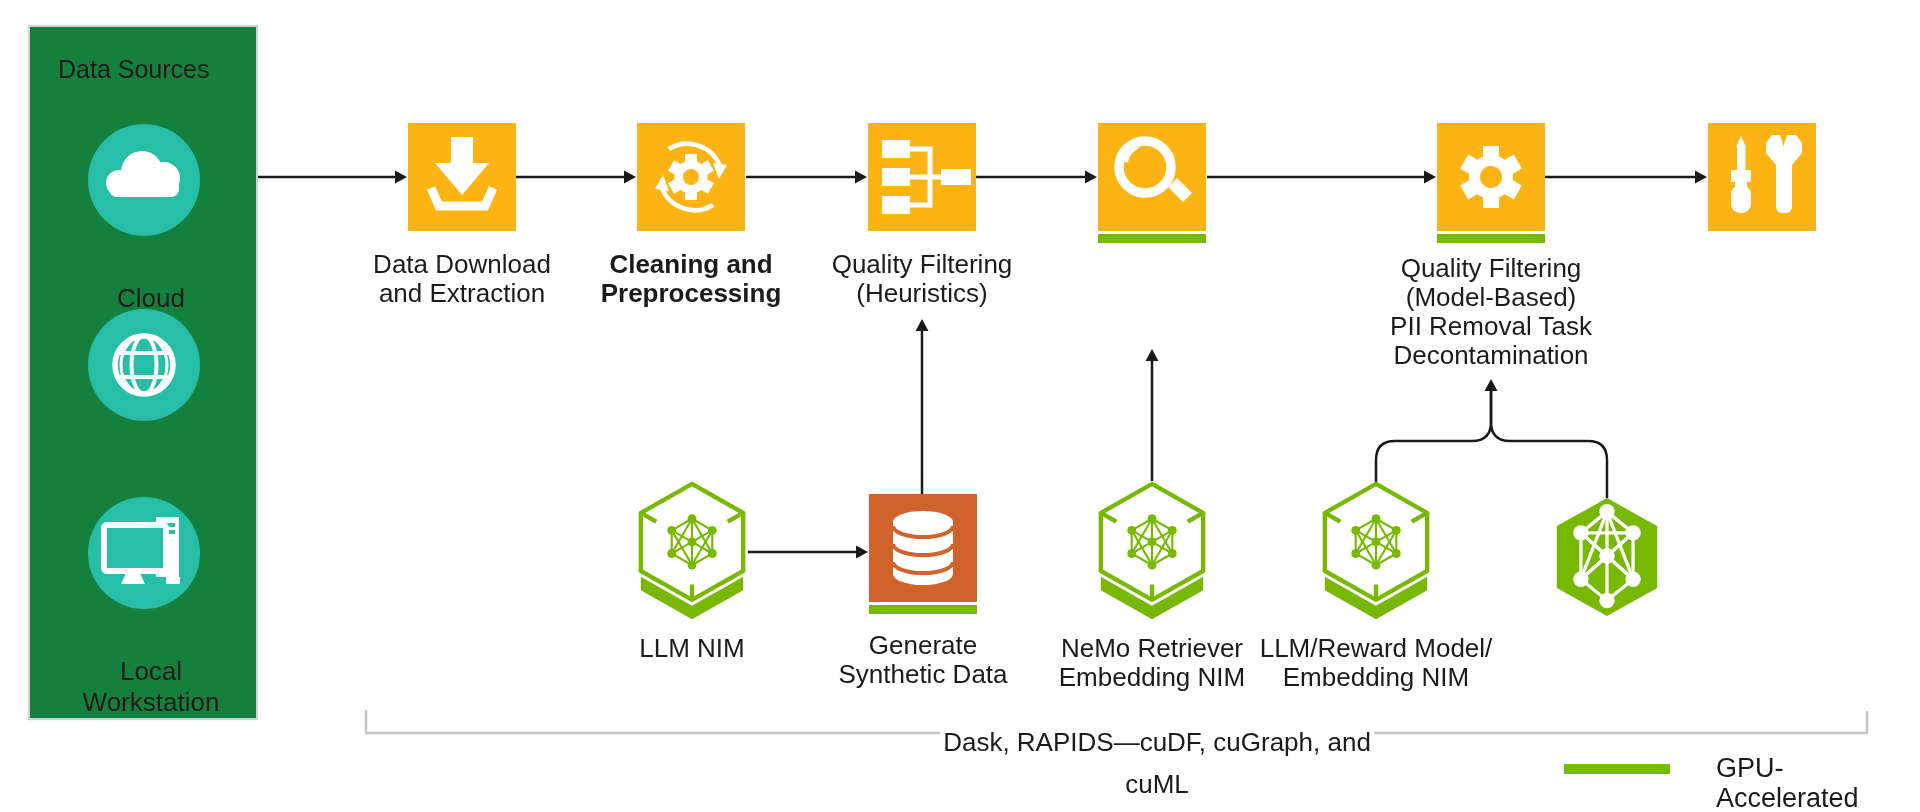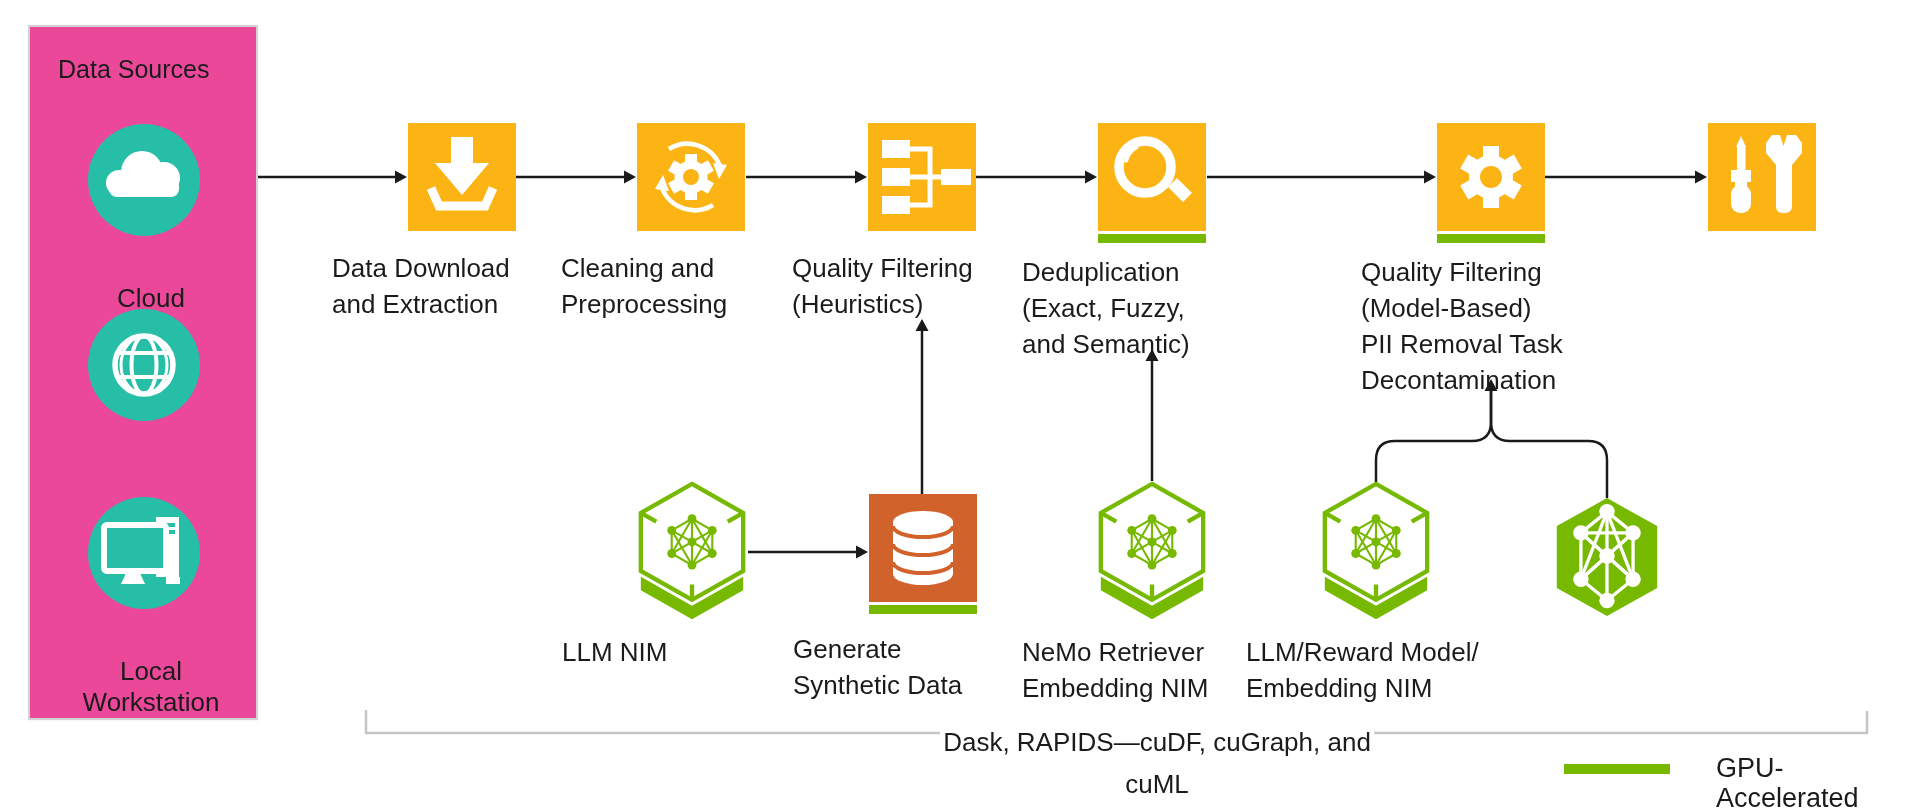--- a/index.html
+++ b/index.html
@@ -5,30 +5,30 @@
   html,body{margin:0;padding:0;background:#ffffff;}
   .canvas{
     position:relative;width:1920px;height:812px;background:#fff;overflow:hidden;
     font-family:"Liberation Sans", sans-serif;color:#1b1b1b;
   }
   .abs{position:absolute;}
   svg{display:block;}
   
   .panel{
     position:absolute;left:28px;top:25px;width:230px;height:695px;
-    background:#ec4899;border:2px solid #d2d2d2;box-sizing:border-box;
+    background:#15803d;border:2px solid #d2d2d2;box-sizing:border-box;
     box-shadow:0 1px 2px rgba(0,0,0,0.06);
   }
   .panel-title{position:absolute;left:28px;top:28px;font-size:25px;}
   .src-icon{position:absolute;left:58px;width:112px;height:112px;}
   .src-label{position:absolute;left:8px;width:226px;text-align:center;font-size:26px;line-height:31px;white-space:pre-line;}
   
   .stagebox{position:absolute;width:108px;height:108px;background:#FBB414;}
   .gpubar{position:absolute;width:108px;height:9px;background:#76B900;}
-  .nodelabel{position:absolute;width:260px;text-align:left;font-size:26px;line-height:36px;white-space:pre-line;}
+  .nodelabel{position:absolute;width:260px;text-align:center;font-size:26px;line-height:29px;white-space:pre-line;}
   
   .resbox{position:absolute;width:108px;height:108px;background:#D2622B;}
   
   .bracket-label{position:absolute;width:440px;text-align:center;font-size:26px;line-height:42px;}
   .legend-bar{position:absolute;width:106px;height:10px;background:#76B900;}
   .legend-label{position:absolute;font-size:27px;line-height:30px;}
 </style>
 </head>
 <body>
 
@@ -129,21 +129,21 @@
       <circle r="16.5" fill="#fff"></circle>
       <circle r="8" fill="#FBB414"></circle>
       <g stroke="#fff" stroke-width="4.5" fill="none">
         <path d="M-22,-28 A35,35 0 0 1 29,-11"></path>
         <path d="M22,28 A35,35 0 0 1 -29,11"></path>
       </g>
       <polygon points="22,-14 36,-12 28,2" fill="#fff"></polygon>
       <polygon points="-22,14 -36,12 -28,-2" fill="#fff"></polygon>
     </svg>
   </div>
-  <div class="nodelabel" style="left:561px;top:250px;">Cleaning and
+  <div class="nodelabel" style="left:561px;top:250px;font-weight:bold;">Cleaning and
 Preprocessing</div>
 
   <div class="stagebox" style="left:868px;top:123px;">
     <svg width="108" height="108" viewBox="-54 -54 108 108">
       <g stroke="#fff" stroke-width="5" fill="none">
         <path d="M-12,-28 H8 V28 H-12"></path>
         <path d="M-12,0 H20"></path>
       </g>
       <g fill="#fff">
         <rect x="-40" y="-37" width="28" height="18"></rect>
@@ -157,23 +157,20 @@
 (Heuristics)</div>
 
   <div class="stagebox" style="left:1098px;top:123px;">
     <svg width="108" height="108" viewBox="-54 -54 108 108">
       <circle cx="-7" cy="-10" r="26" stroke="#fff" stroke-width="9.5" fill="none"></circle>
       <path d="M-26,-17 A20,20 0 0 1 -16,-30" stroke="#fff" stroke-width="5" fill="none" stroke-linecap="round"></path>
       <polygon points="25,1 16,10 31,25 40,16" fill="#fff"></polygon>
     </svg>
   </div>
   <div class="gpubar" style="left:1098px;top:234px;"></div>
-  <div class="nodelabel" style="left:1022px;top:254px;">Deduplication
-(Exact, Fuzzy,
-and Semantic)</div>
 
   <div class="stagebox" style="left:1437px;top:123px;">
     <svg width="108" height="108" viewBox="-54 -54 108 108">
       <g stroke="#fff" stroke-width="16">
         <line x1="0" y1="-16" x2="0" y2="-31"></line>
           <line x1="13.9" y1="-8" x2="26.8" y2="-15.5"></line>
         <line x1="13.9" y1="8" x2="26.8" y2="15.5"></line>
           <line x1="0" y1="16" x2="0" y2="31"></line>
         <line x1="-13.9" y1="8" x2="-26.8" y2="15.5"></line>
           <line x1="-13.9" y1="-8" x2="-26.8" y2="-15.5"></line>

